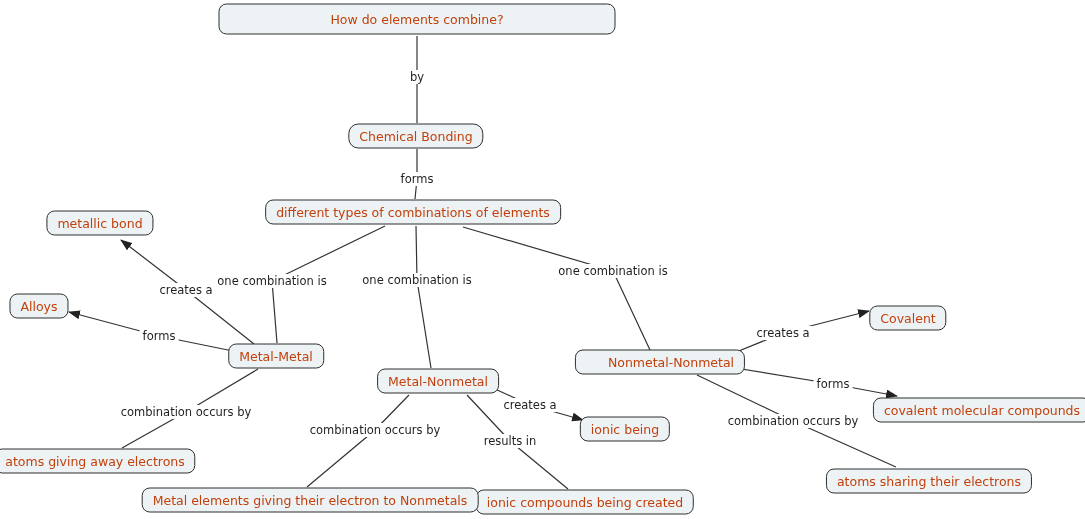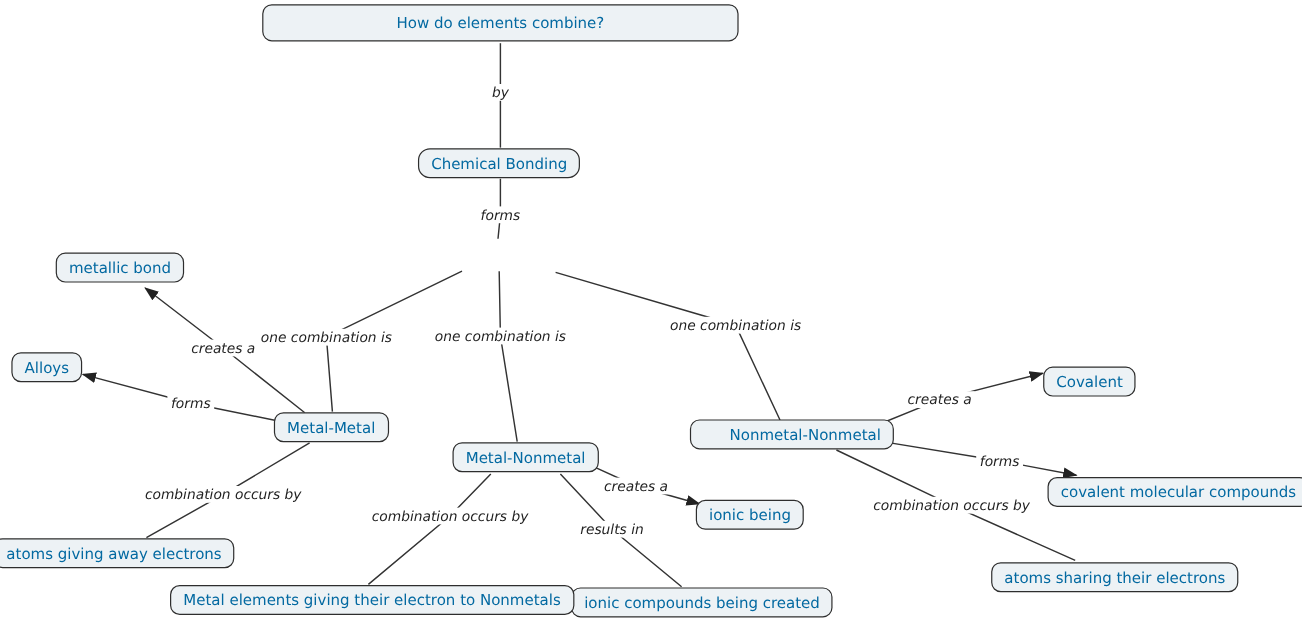--- a/index.html
+++ b/index.html
@@ -24,30 +24,29 @@
   .elabel {
     position: absolute;
     transform: translate(-50%, -50%);
     z-index: 2;
     background: #ffffff;
     color: #1f1f1f;
     font-size: 11.5px;
     line-height: 14px;
     white-space: nowrap;
     padding: 0 3px;
-    font-style: italic;
   }
   .node {
     position: absolute;
     transform: translate(-50%, -50%);
     z-index: 3;
     background: #edf2f5;
     border: 1.3px solid #2e2e2e;
     border-radius: 8px;
-    color: #0369a1;
+    color: #c2410c;
     font-size: 12.5px;
     line-height: 15px;
     white-space: nowrap;
     padding: 4px 10px;
     display: flex;
     align-items: center;
     justify-content: center;
   }
   .node.wide {
     min-width: 375px;
@@ -91,20 +90,21 @@
   <div class="elabel" style="left:186px; top:412px;">combination occurs by</div>
   <div class="elabel" style="left:375px; top:430px;">combination occurs by</div>
   <div class="elabel" style="left:530px; top:405px;">creates a</div>
   <div class="elabel" style="left:510px; top:441px;">results in</div>
   <div class="elabel" style="left:783px; top:333px;">creates a</div>
   <div class="elabel" style="left:833px; top:384px;">forms</div>
   <div class="elabel" style="left:793px; top:421px;">combination occurs by</div>
 
   <div class="node wide" style="left:417px; top:19px;">How do elements combine?</div>
   <div class="node" style="left:416px; top:136px;border-radius:10px;">Chemical Bonding</div>
+  <div class="node" style="left:413px; top:212px;">different types of combinations of elements</div>
   <div class="node" style="left:100px; top:223px;">metallic bond</div>
   <div class="node" style="left:39px;  top:306px;">Alloys</div>
   <div class="node" style="left:276px; top:356px;">Metal-Metal</div>
   <div class="node" style="left:438px; top:381px;">Metal-Nonmetal</div>
   <div class="node" style="left:660px; top:362px;padding-left:32px;">Nonmetal-Nonmetal</div>
   <div class="node" style="left:908px; top:318px;">Covalent</div>
   <div class="node" style="left:982px; top:410px;">covalent molecular compounds</div>
   <div class="node" style="left:625px; top:429px;">ionic being</div>
   <div class="node" style="left:95px;  top:461px;">atoms giving away electrons</div>
   <div class="node" style="left:585px; top:502px;">ionic compounds being created</div>

